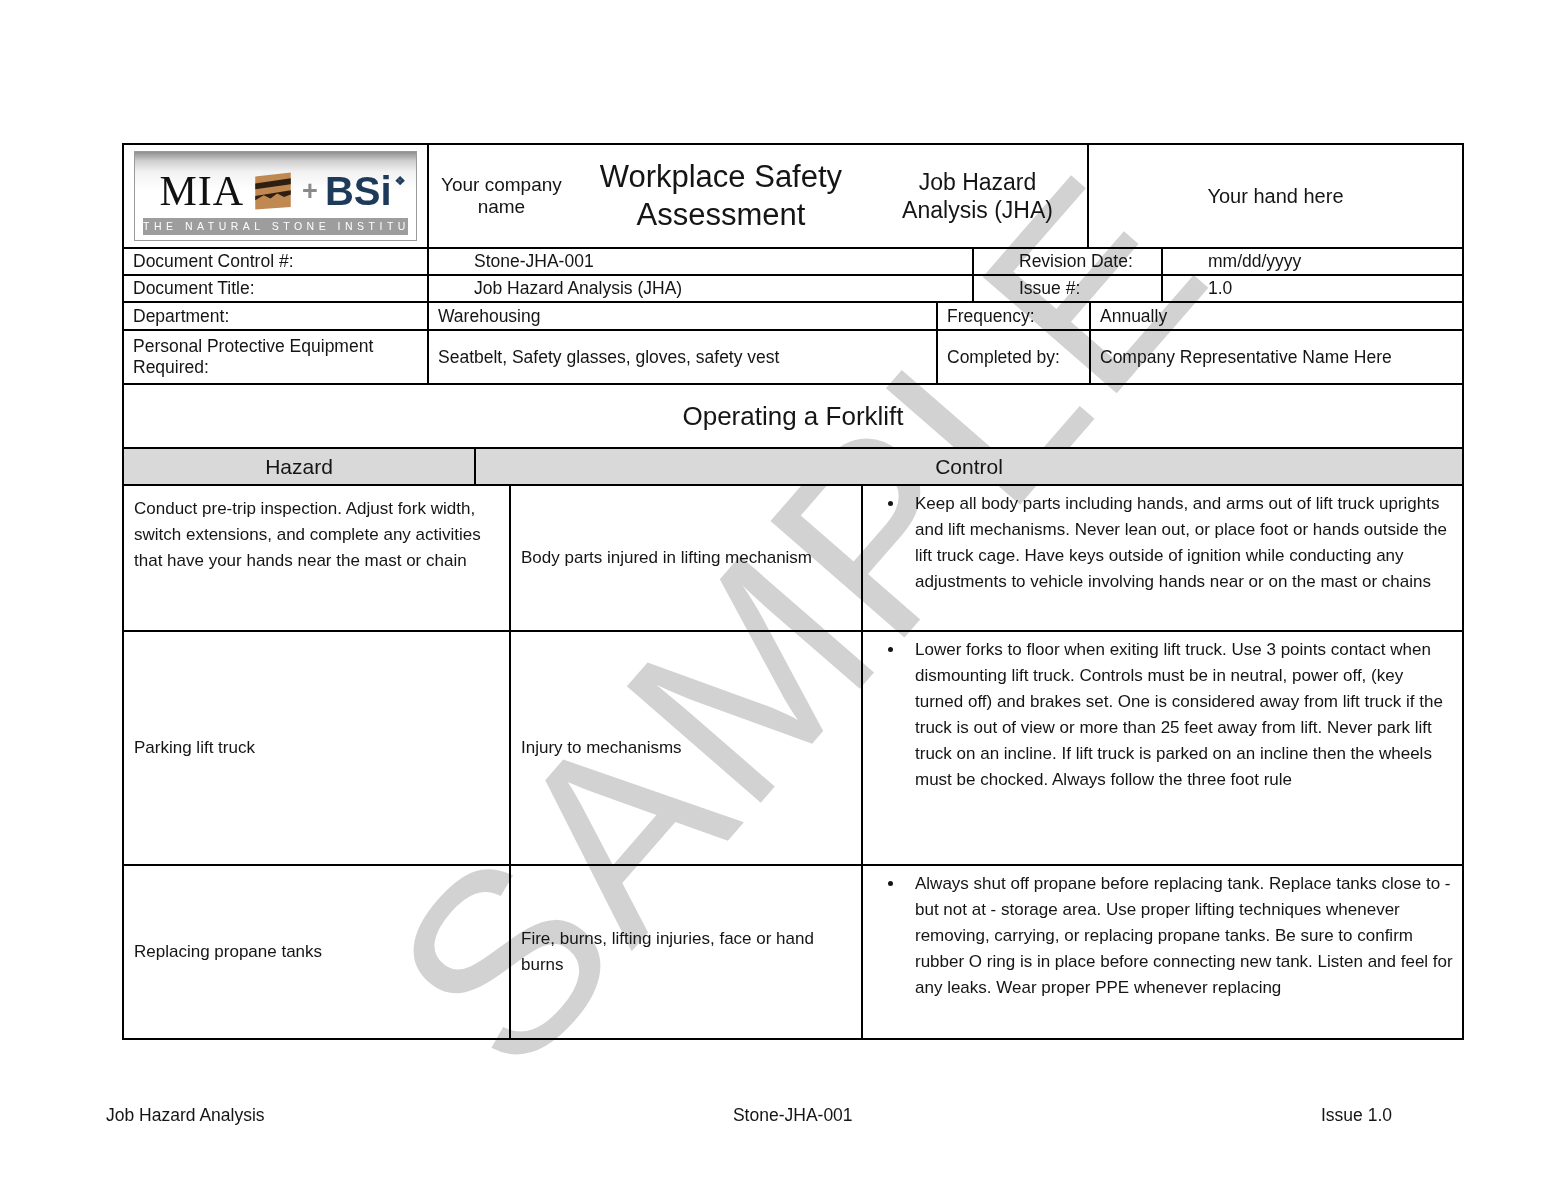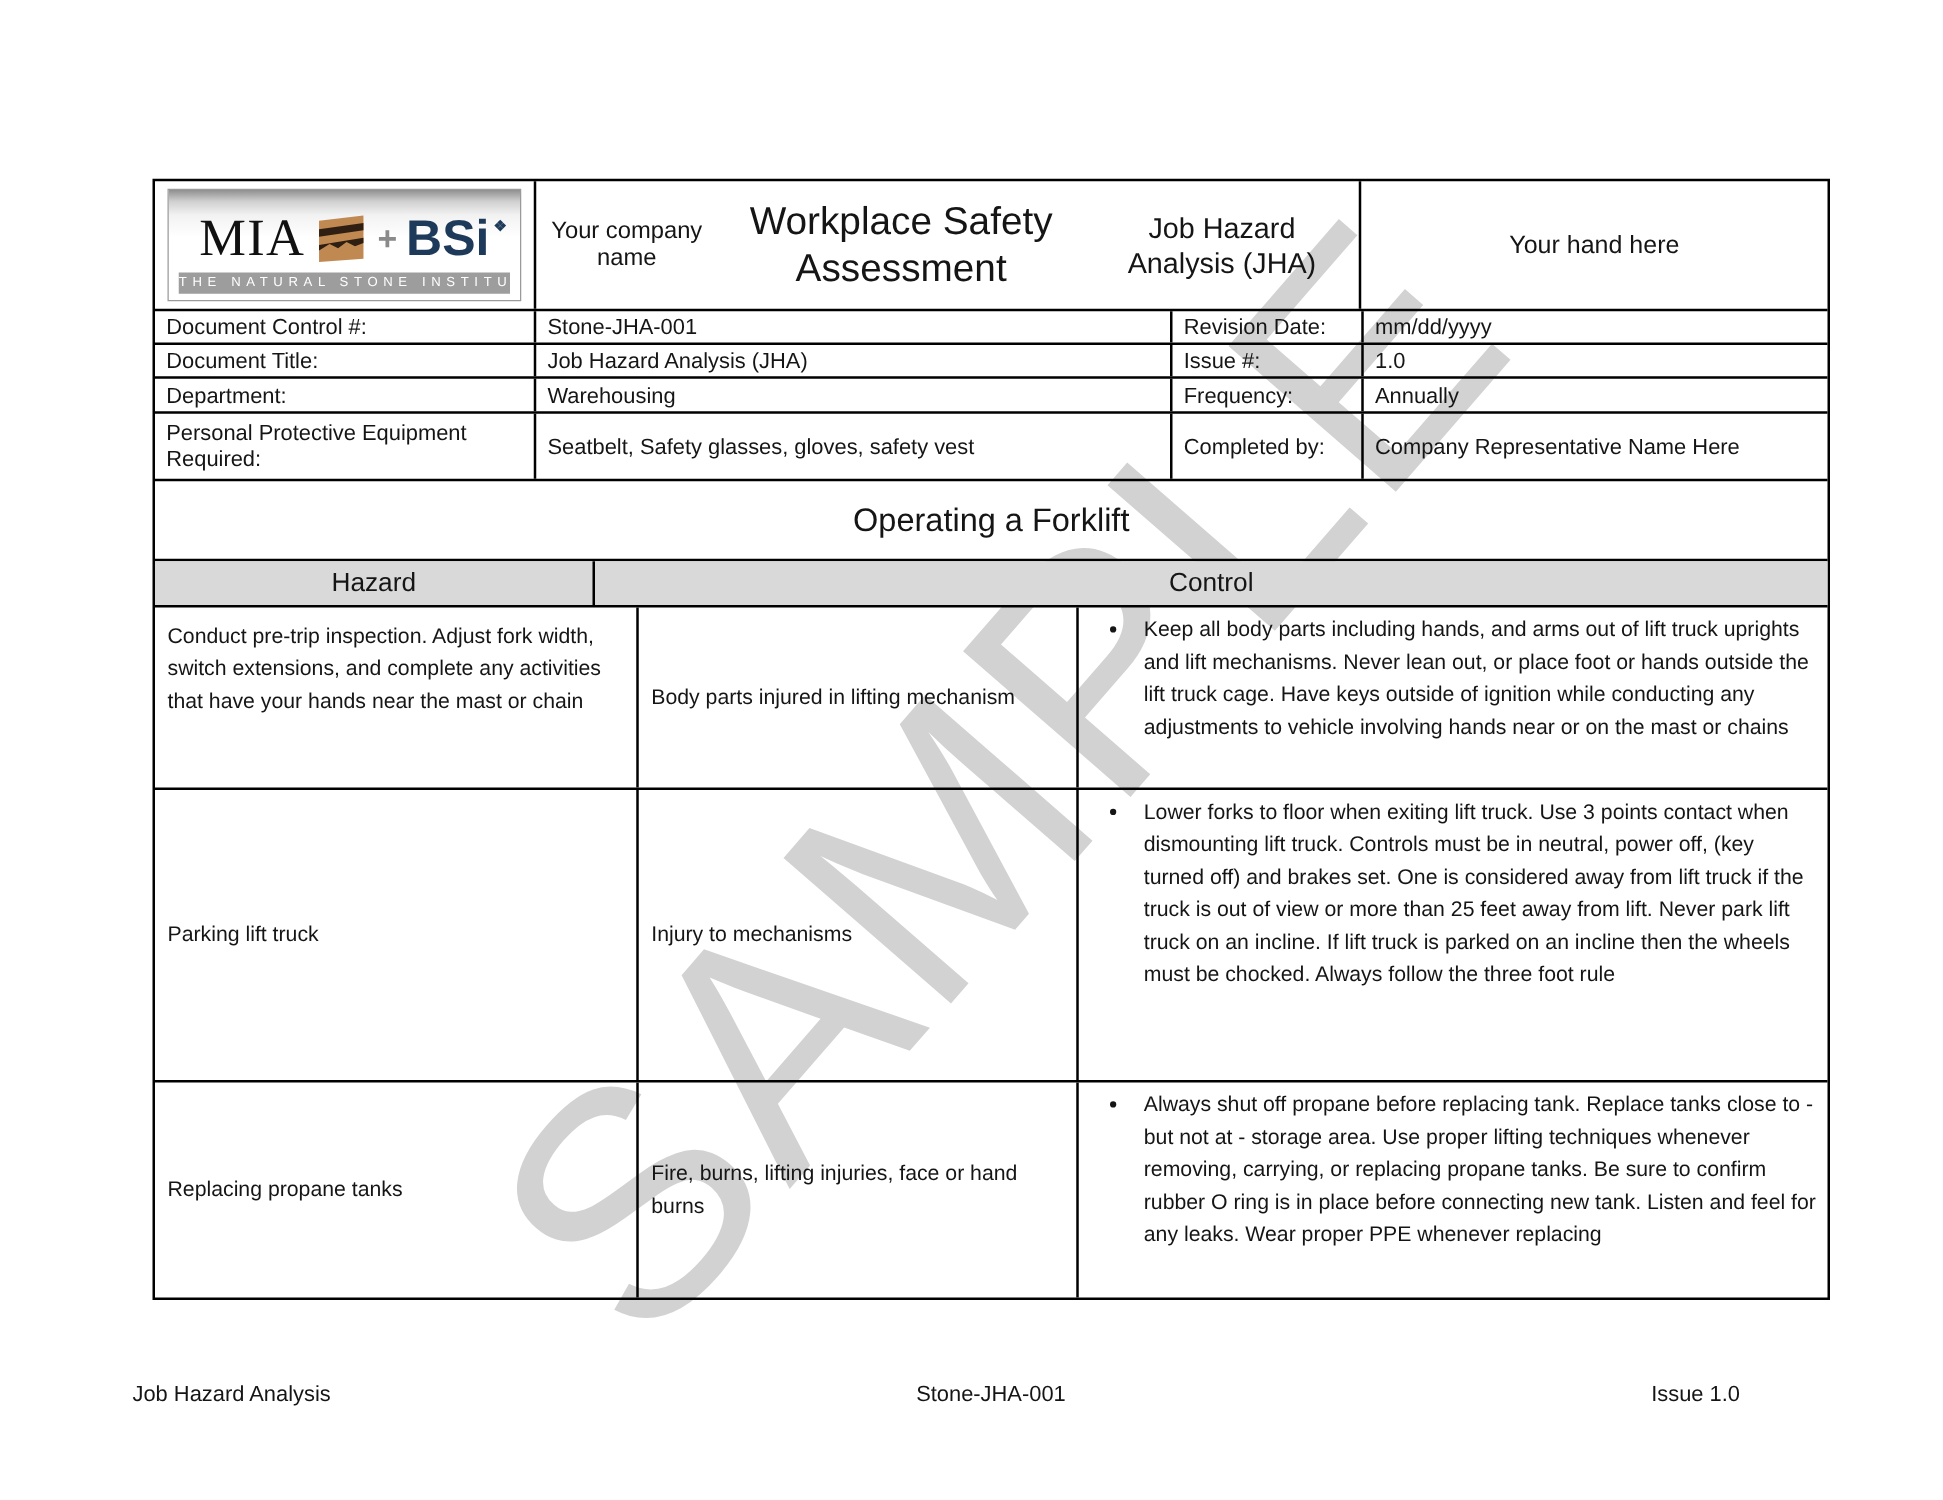--- a/index.html
+++ b/index.html
@@ -43,21 +43,21 @@
   .stone-icon-svg { width:44px; height:38px; }
   .logo-tagline { background:#9d9d9d; color:#ffffff; text-align:center; font-size:10.5px;
     letter-spacing:4.5px; padding:2px 0 3px; white-space:nowrap; overflow:hidden; }
 
   
   .info-row .cell { display:flex; align-items:center; padding:1px 9px; font-size:17.5px; line-height:1.18; }
   .i-label  { width:305px; }
   .i-value  { width:509px; }
   .i-label2 { width:153px; }
   .i-value2 { flex:1; }
-  .h27 { height:27px; } .h28 { height:28px; } .h54 { height:54px; }
+  .h27 { height:27px;gap:36px; } .h28 { height:28px; } .h54 { height:54px; }
 
   
   .section-row { height:64px; display:flex; align-items:center; justify-content:center; font-size:26px; }
 
   
   .thead-row { height:37px; }
   .thead-row .cell { background:#d9d9d9; display:flex; align-items:center; justify-content:center; font-size:21px; }
   .c-task { width:387px; } .c-hazard { width:352px; } .c-control { flex:1; }
   .data-row .cell { font-size:17px; line-height:26px; }
   .data-row .c-task, .data-row .c-hazard { display:flex; align-items:center; padding:6px 10px; }

